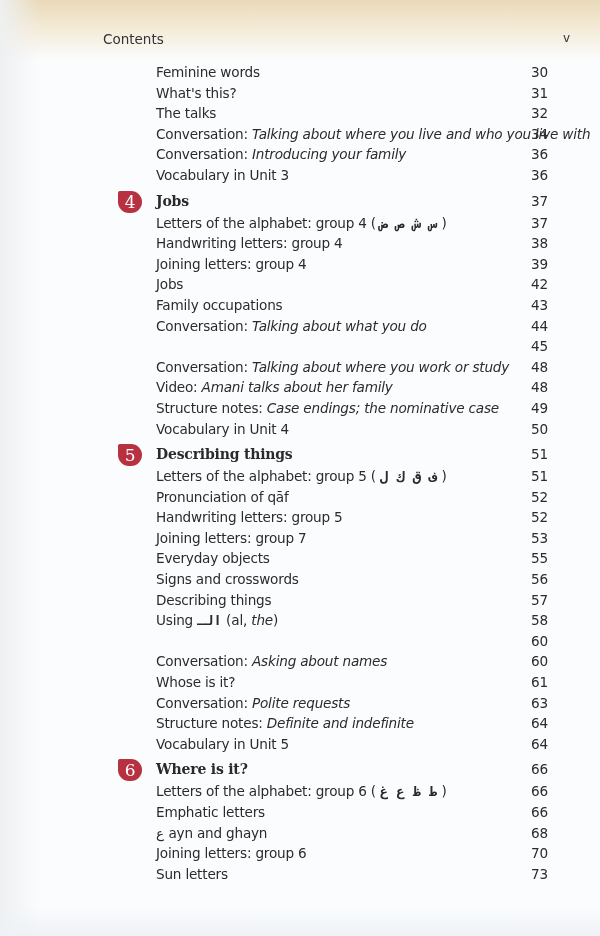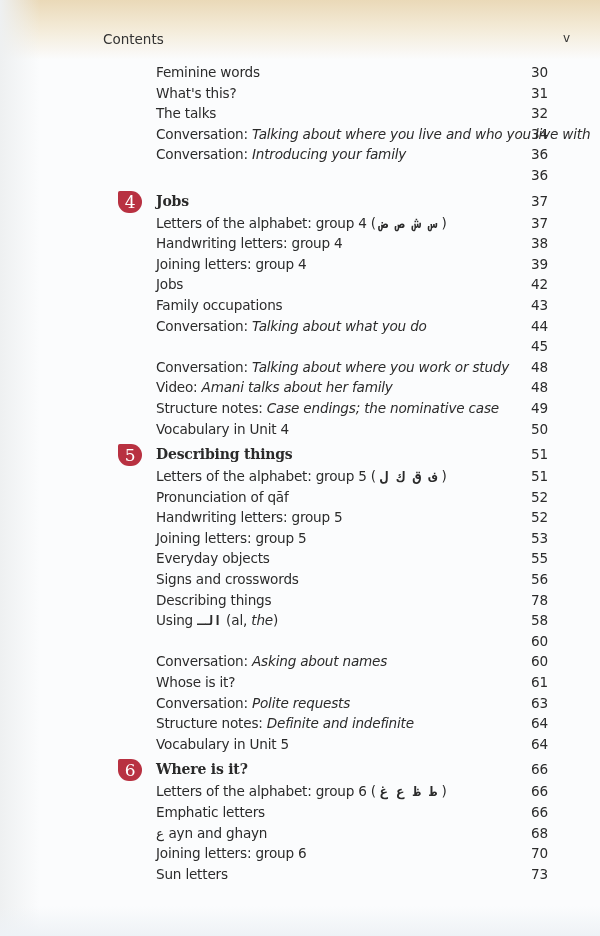--- a/index.html
+++ b/index.html
@@ -136,20 +136,21 @@
   </div>
   <div class="row">
     <span class="label"><span>Conversation: </span><i>Talking about where you live and who you live with</i></span>
     <span class="page">34</span>
   </div>
   <div class="row">
     <span class="label"><span>Conversation: </span><i>Introducing your family</i></span>
     <span class="page">36</span>
   </div>
   <div class="row">
+    <span class="label">Vocabulary in Unit 3</span>
     <span class="page">36</span>
   </div>
 
   <div class="row unit">
     <span class="badge">4</span>
     <span class="label">Jobs</span>
     <span class="page">37</span>
   </div>
   <div class="row">
     <span class="label"><span>Letters of the alphabet: group 4 ( </span><span class="arabic">س ش ص ض</span><span> )</span></span>
@@ -206,34 +207,34 @@
   </div>
   <div class="row">
     <span class="label">Pronunciation of qāf</span>
     <span class="page">52</span>
   </div>
   <div class="row">
     <span class="label">Handwriting letters: group 5</span>
     <span class="page">52</span>
   </div>
   <div class="row">
-    <span class="label">Joining letters: group 5</span>
+    <span class="label">Joining letters: group 7</span>
     <span class="page">53</span>
   </div>
   <div class="row">
     <span class="label">Everyday objects</span>
     <span class="page">55</span>
   </div>
   <div class="row">
     <span class="label">Signs and crosswords</span>
     <span class="page">56</span>
   </div>
   <div class="row">
     <span class="label">Describing things</span>
-    <span class="page">78</span>
+    <span class="page">57</span>
   </div>
   <div class="row">
     <span class="label"><span>Using </span><span class="arabic">الـ</span><span> (al, </span><i>the</i><span>)</span></span>
     <span class="page">58</span>
   </div>
   <div class="row">
     <span class="page">60</span>
   </div>
   <div class="row">
     <span class="label"><span>Conversation: </span><i>Asking about names</i></span>

